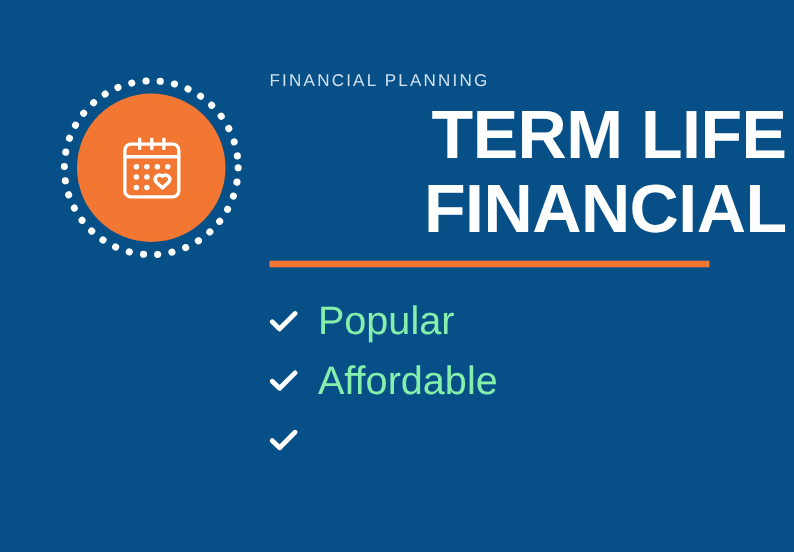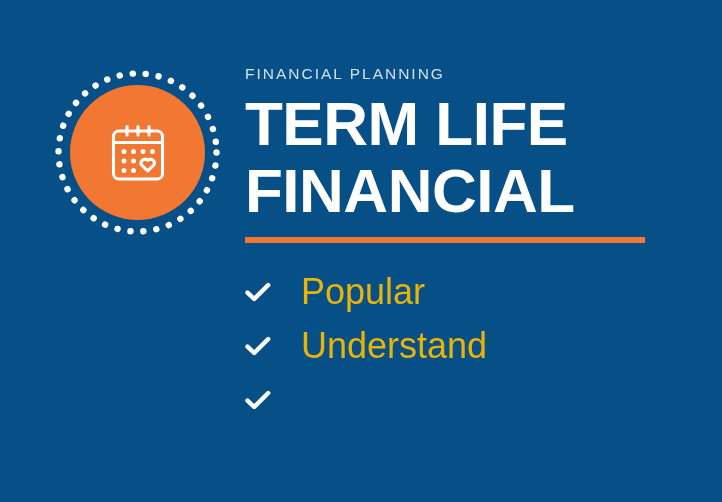--- a/index.html
+++ b/index.html
@@ -78,20 +78,21 @@
   #headline {
     margin-top: 6px;
   }
   .headline-line {
     color: #ffffff;
     font-size: 62px;
     font-weight: 700;
     line-height: 67px;
     letter-spacing: -0.5px;
     white-space: nowrap;
+    text-align: right;
   }
 
   #divider-bar {
     margin-top: 13px;
     width: 400px;
     height: 6px;
     background: #f17732;
   }
 
   #feature-list {
@@ -106,22 +107,22 @@
   }
   .check-icon {
     width: 26px;
     flex: 0 0 26px;
     color: #ffffff;
     display: flex;
     align-items: center;
   }
   .check-icon svg { display: block; }
   .feature-label {
-    margin-left: 30px;
-    color: #eab308;
+    margin-left: 18px;
+    color: #86efac;
     font-size: 36px;
     font-weight: 300;
     line-height: 40px;
     white-space: nowrap;
   }
 </style>
 </head>
 <body>
 
 <div id="banner">
@@ -188,21 +189,21 @@
         </span>
         <span class="feature-label">Popular</span>
       </li>
 
       <li class="feature-item">
         <span class="check-icon">
           <svg width="26" height="20" viewBox="0 0 26 20" aria-hidden="true">
             <path d="M2.5 10.6 L9.2 17.0 L23.2 3.0" fill="none" stroke="currentColor" stroke-width="4.4" stroke-linecap="round" stroke-linejoin="round"></path>
           </svg>
         </span>
-        <span class="feature-label">Understand</span>
+        <span class="feature-label">Affordable</span>
       </li>
 
       <li class="feature-item">
         <span class="check-icon">
           <svg width="26" height="20" viewBox="0 0 26 20" aria-hidden="true">
             <path d="M2.5 10.6 L9.2 17.0 L23.2 3.0" fill="none" stroke="currentColor" stroke-width="4.4" stroke-linecap="round" stroke-linejoin="round"></path>
           </svg>
         </span>
       </li>
 

